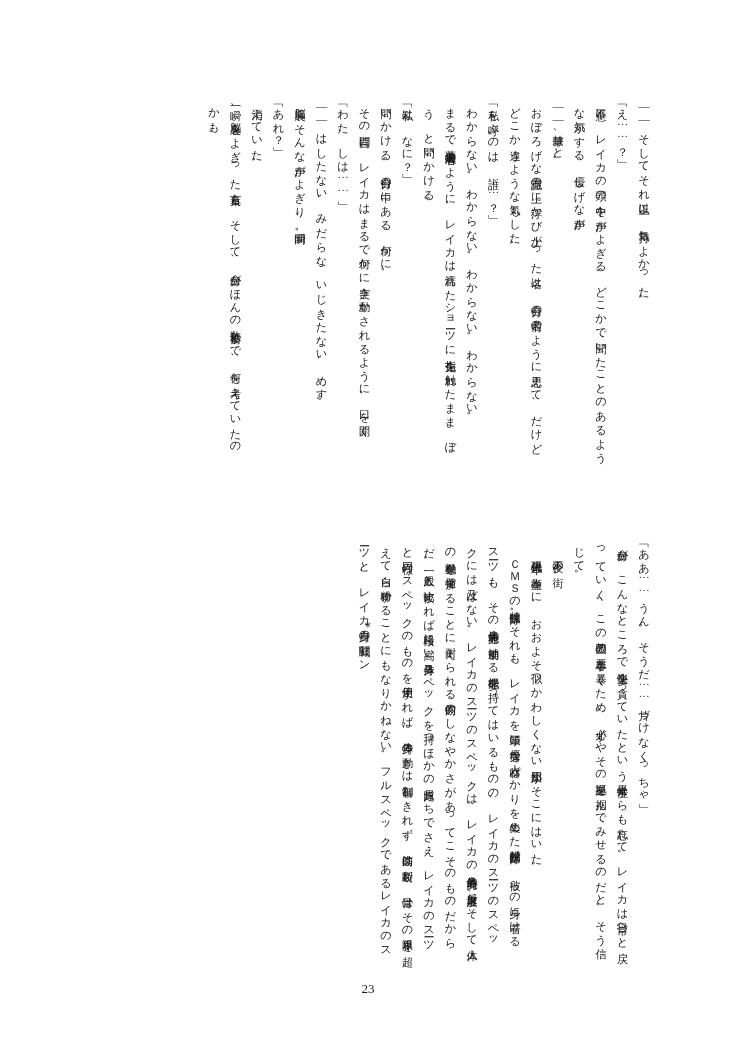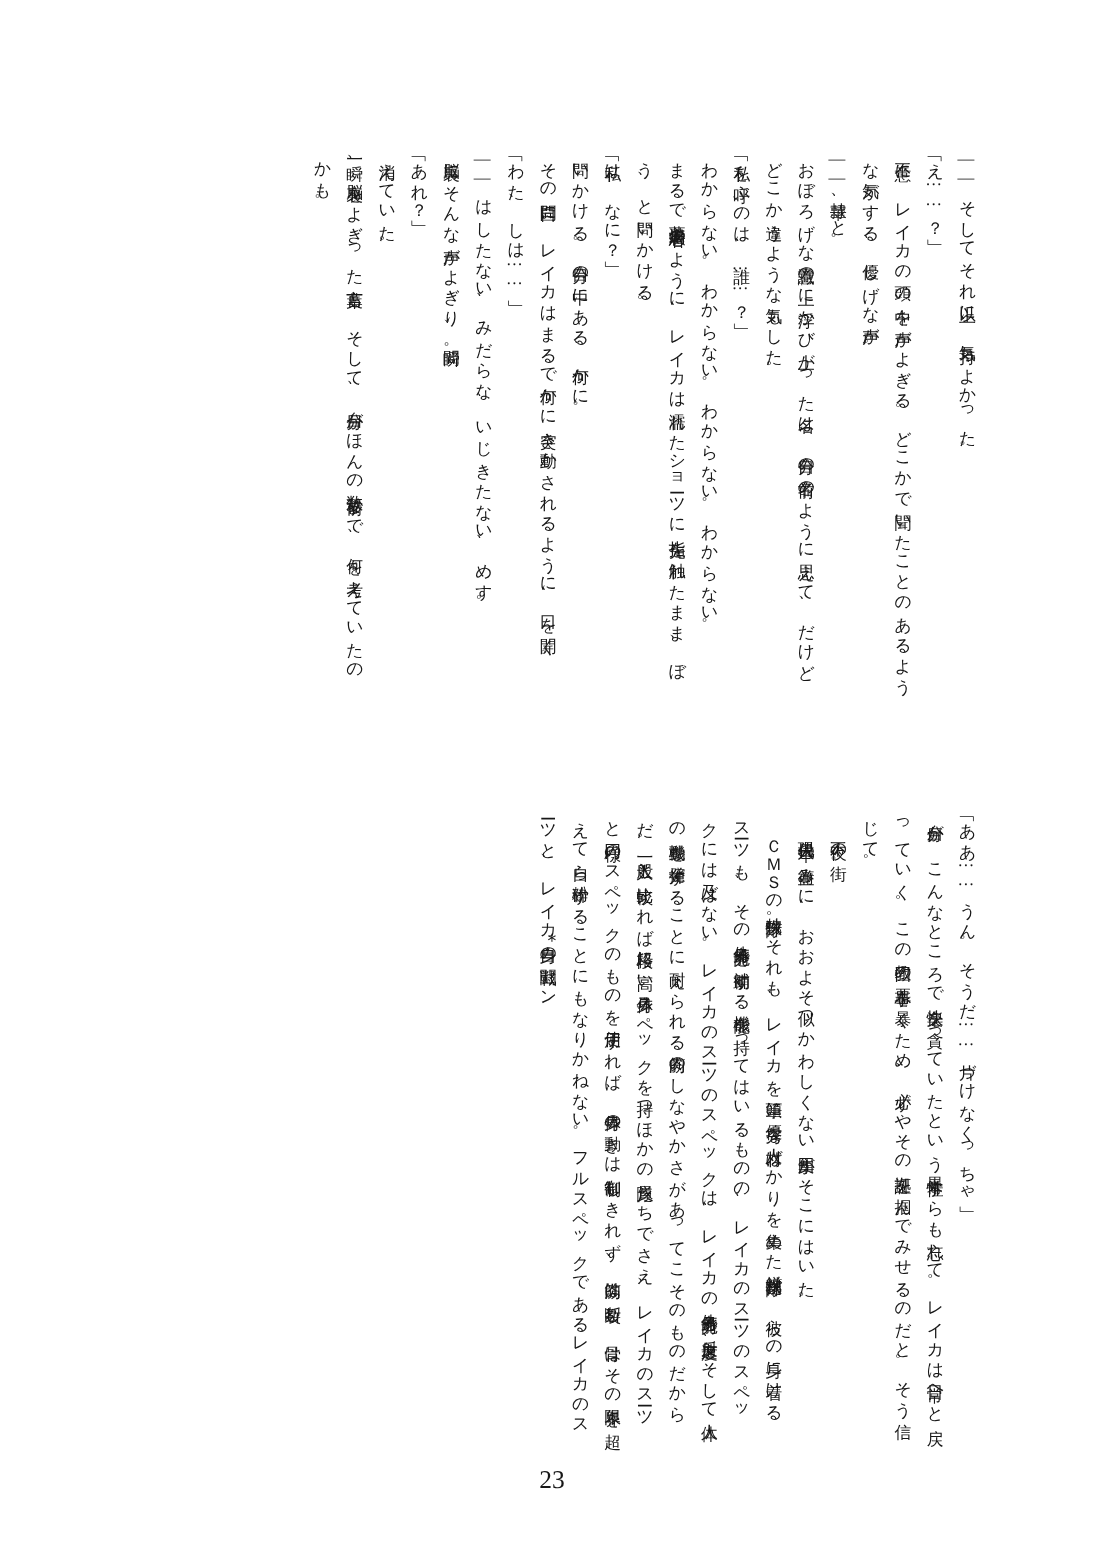--- a/index.html
+++ b/index.html
@@ -56,21 +56,21 @@
     font-size: 13px;
     color: #171717;
     font-family: "Liberation Serif", serif;
   }
 
   .page-number {
     position: absolute;
     left: 50%;
     transform: translateX(-50%);
     bottom: 42px;
-    font-size: 17px;
+    font-size: 13px;
     color: #171717;
     font-family: "Liberation Serif", serif;
   }
 </style>
 </head>
 <body>
 
 <div class="page">
 
   <div class="vblock" id="upper-text">――そしてそれ以上に、気持ちよかった。

